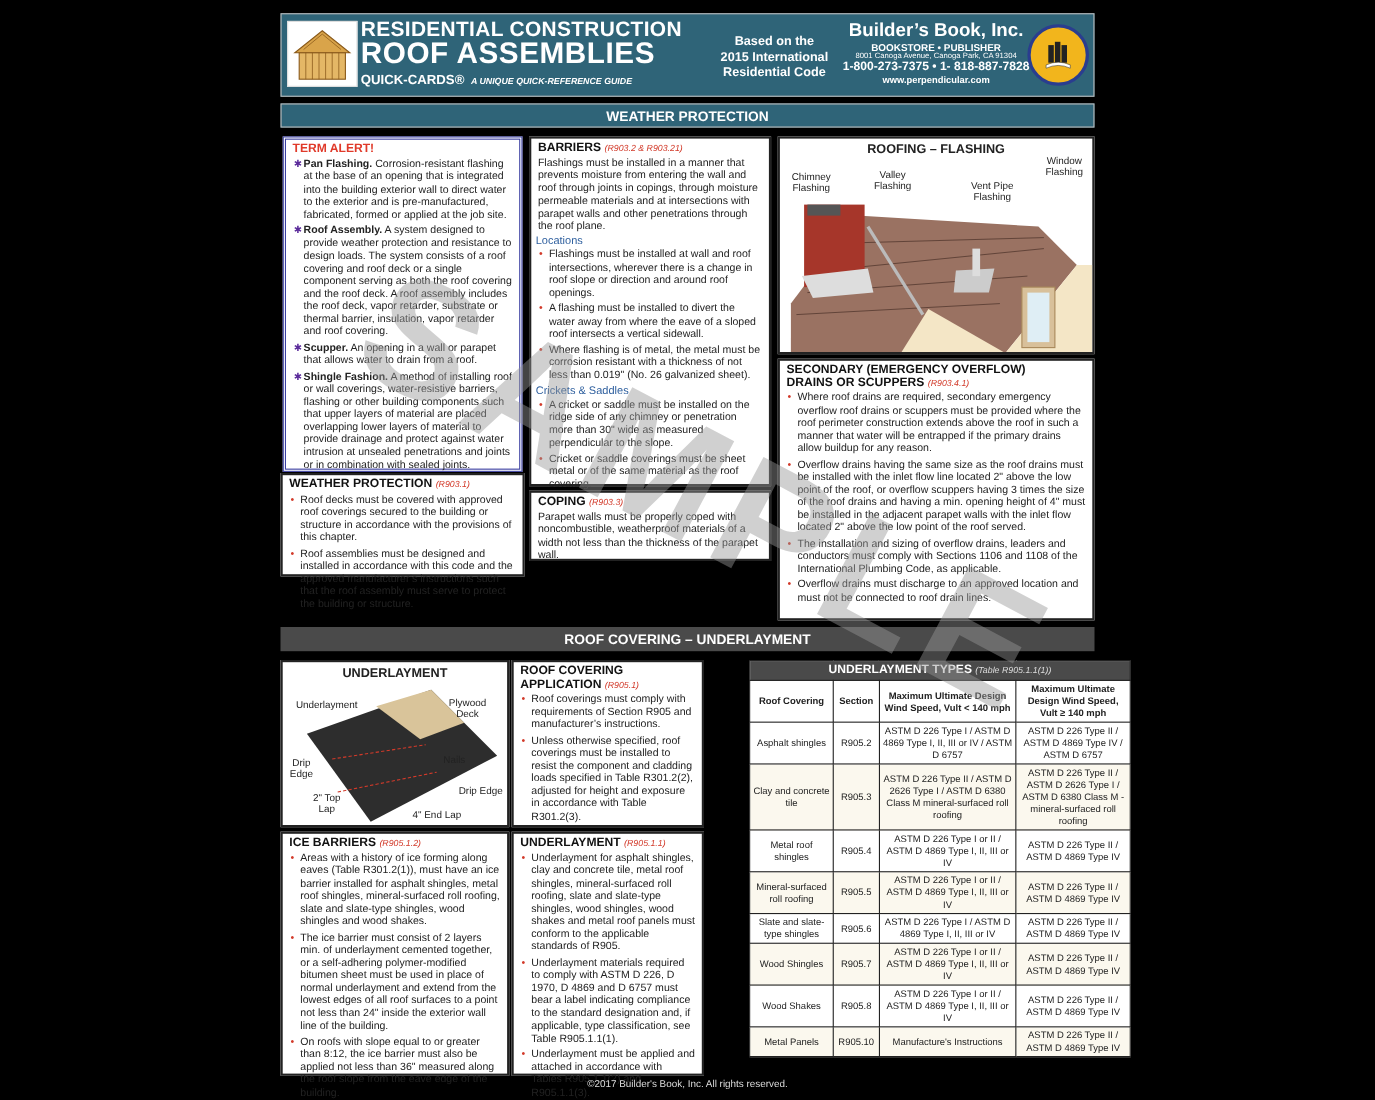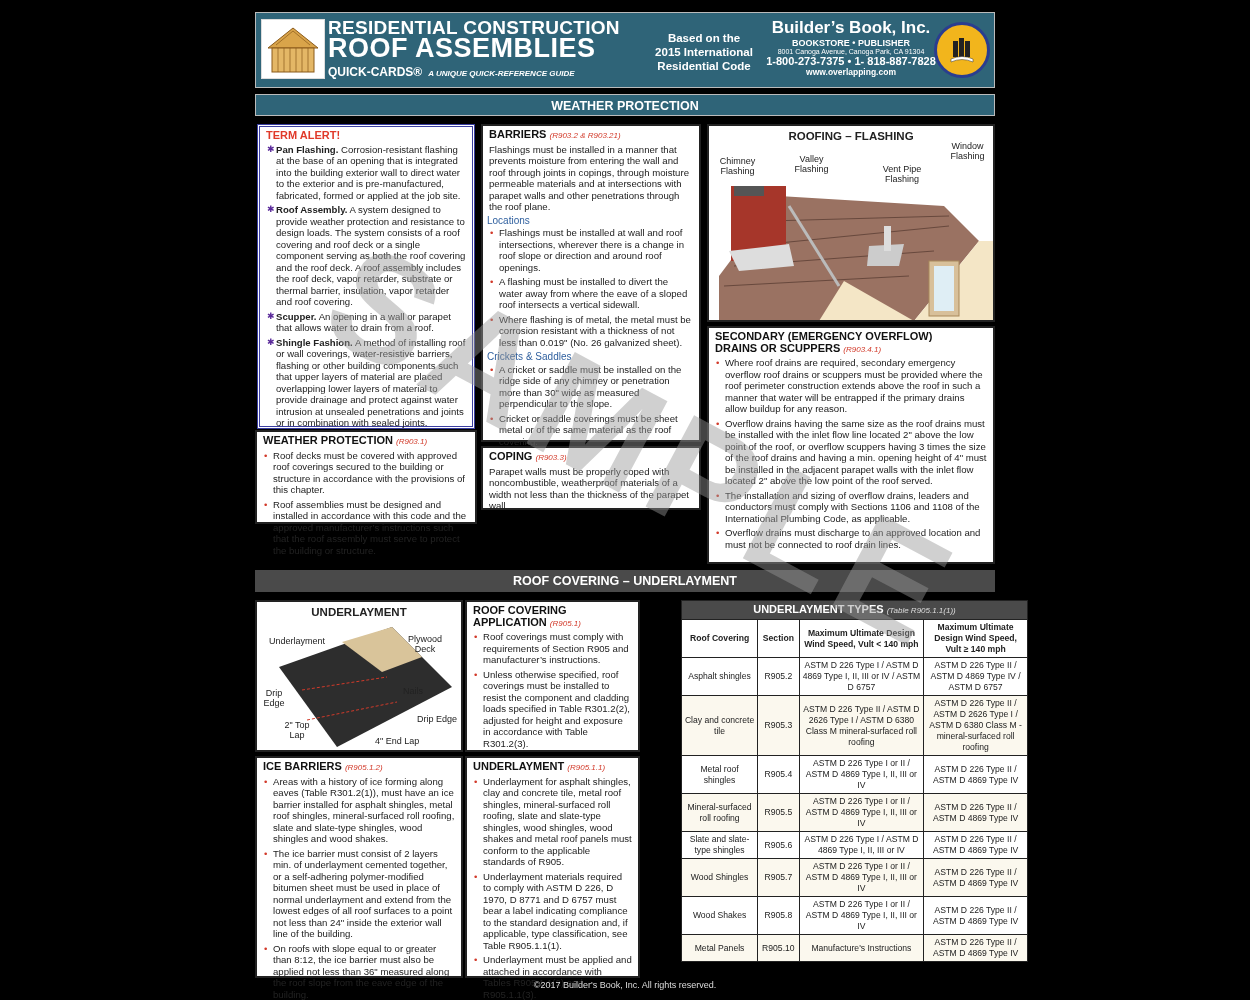--- a/index.html
+++ b/index.html
@@ -75,21 +75,21 @@
     <div class="based">
       <div>Based on the</div>
       <div>2015 International</div>
       <div>Residential Code</div>
     </div>
     <div class="bb">
       <div class="n">Builder’s Book, Inc.</div>
       <div class="s">BOOKSTORE • PUBLISHER</div>
       <div class="a">8001 Canoga Avenue, Canoga Park, CA 91304</div>
       <div class="p">1-800-273-7375 • 1- 818-887-7828</div>
-      <div class="w">www.overlapping.com</div>
+      <div class="w">www.perpendicular.com</div>
     </div>
     <div class="seal">
       <svg width="50" height="50" viewBox="0 0 50 50">
         <rect x="16" y="16" width="5" height="16" fill="#222"></rect>
           <rect x="22" y="13" width="5" height="19" fill="#222"></rect>
           <rect x="28" y="16" width="5" height="16" fill="#222"></rect>
         <path d="M14 34 Q25 29 36 34 L36 37 Q25 32 14 37Z" fill="#fff" stroke="#333" stroke-width=".5"></path>
       </svg>
     </div>
   </div>
@@ -206,21 +206,21 @@
       <li>Areas with a history of ice forming along eaves (Table R301.2(1)), must have an ice barrier installed for asphalt shingles, metal roof shingles, mineral-surfaced roll roofing, slate and slate-type shingles, wood shingles and wood shakes.</li>
       <li>The ice barrier must consist of 2 layers min. of underlayment cemented together, or a self-adhering polymer-modified bitumen sheet must be used in place of normal underlayment and extend from the lowest edges of all roof surfaces to a point not less than 24" inside the exterior wall line of the building.</li>
       <li>On roofs with slope equal to or greater than 8:12, the ice barrier must also be applied not less than 36" measured along the roof slope from the eave edge of the building.</li>
     </ul>
   </div>
 
   <div class="box" style="left:210px;top:746px;width:175px;height:222px;">
     <h3><span>UNDERLAYMENT</span> <span class="ref">(R905.1.1)</span></h3>
     <ul>
       <li>Underlayment for asphalt shingles, clay and concrete tile, metal roof shingles, mineral-surfaced roll roofing, slate and slate-type shingles, wood shingles, wood shakes and metal roof panels must conform to the applicable standards of R905.</li>
-      <li>Underlayment materials required to comply with ASTM D 226, D 1970, D 8771 and D 6757 must bear a label indicating compliance to the standard designation and, if applicable, type classification, see Table R905.1.1(1).</li>
+      <li>Underlayment materials required to comply with ASTM D 226, D 1970, D 4869 and D 6757 must bear a label indicating compliance to the standard designation and, if applicable, type classification, see Table R905.1.1(1).</li>
       <li>Underlayment must be applied and attached in accordance with Tables R905.1.1(2) and R905.1.1(3).</li>
     </ul>
   </div>
 
   <table class="ut">
     <tbody>
         <tr>
           <td colspan="4" class="cap"><span style="color:#fff;font-style:normal;font-weight:900;font-size:11px;">UNDERLAYMENT TYPES</span> <span>(Table R905.1.1(1))</span></td>
         </tr>
     <tr>

